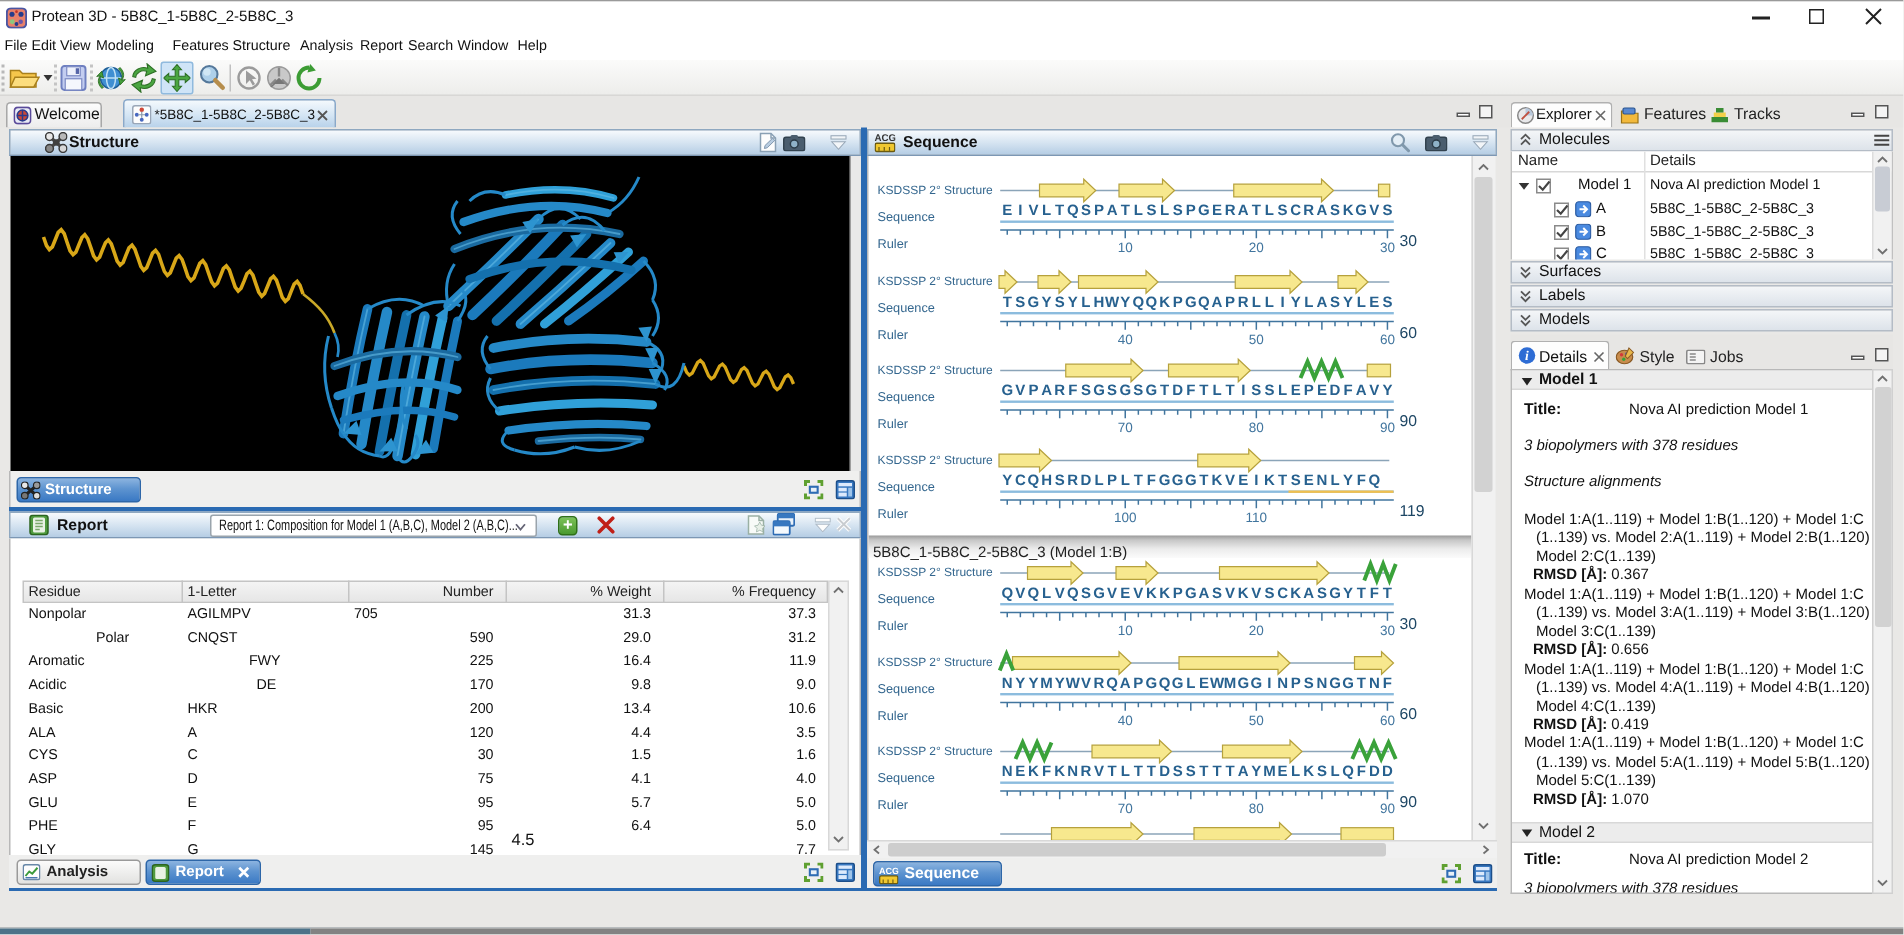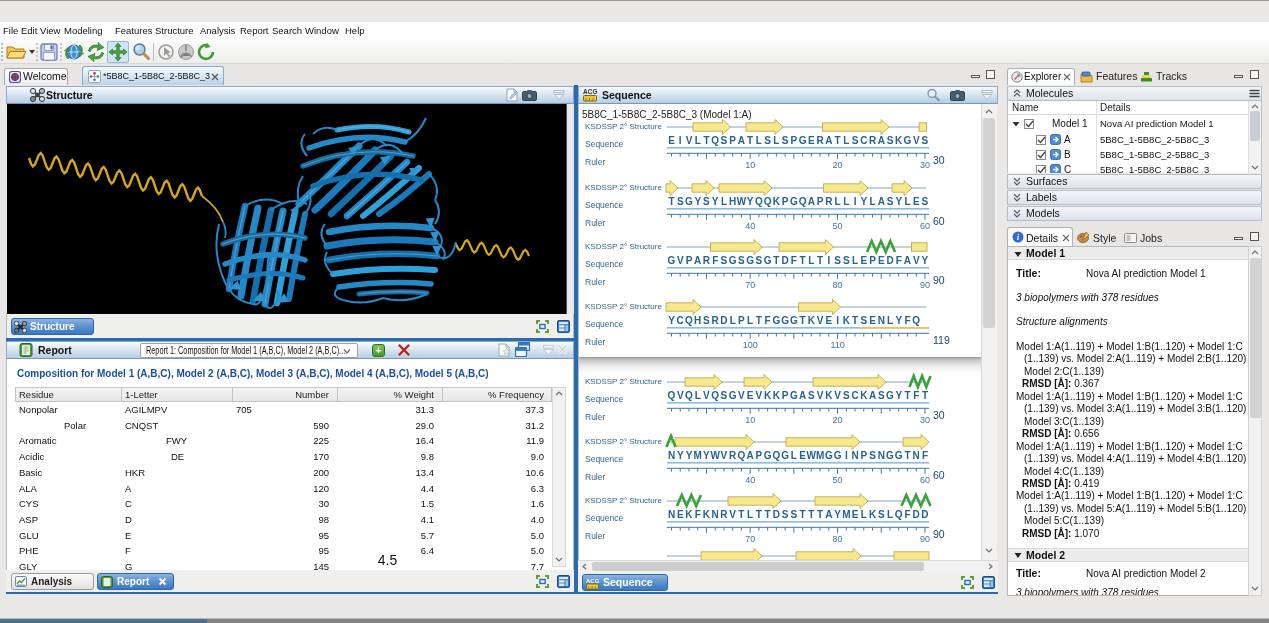--- a/index.html
+++ b/index.html
@@ -1,20 +1,37 @@
 <!DOCTYPE html>
 <html><head><meta charset="utf-8">
 <style>
 * { margin:0; padding:0; box-sizing:border-box; }
 body { font-family:"Liberation Sans",sans-serif; }
 #app { position:relative; width:1269px; height:623px; background:#e9e8e6; overflow:hidden; }
 </style></head>
 <body>
 <div id="app">
     <div style="position:absolute;left:0px;top:0px;width:1269px;height:1px;background:#9a9a9a;"></div>
+    <div style="position:absolute;left:0px;top:1px;width:1269px;height:21px;background:#ffffff;">
+      <svg style="position:absolute;left:4px;top:4px;width:14px;height:14px;" viewBox="0 0 14 14">
+        <rect x="0.5" y="0.5" width="13" height="13" rx="3" fill="#e8806a" stroke="#4a55a2" stroke-width="1.4"></rect>
+        <circle cx="4" cy="4.5" r="1.7" fill="#253c8c"></circle>
+        <circle cx="10" cy="4.5" r="1.7" fill="#253c8c"></circle>
+        <circle cx="4.2" cy="9.5" r="1.6" fill="#8cc87e"></circle>
+        <circle cx="9.8" cy="9.5" r="1.5" fill="#6a55a8"></circle>
+        <circle cx="7" cy="11" r="1.3" fill="#253c8c"></circle>
+        <circle cx="7" cy="2.8" r="0.9" fill="#c03028"></circle>
+      </svg>
+      <div style="position:absolute;left:21px;top:4px;width:500px;height:14px;font-size:10px;color:#111;line-height:14px;">Protean 3D - 5B8C_1-5B8C_2-5B8C_3</div>
+      <div style="position:absolute;left:1168px;top:10px;width:12px;height:2px;background:#222;"></div>
+      <div style="position:absolute;left:1206px;top:5px;width:10px;height:10px;border:1.4px solid #222;"></div>
+      <svg style="position:absolute;left:1243px;top:4px;width:12px;height:12px;" viewBox="0 0 12 12">
+        <path d="M1 1 L11 11 M11 1 L1 11" stroke="#222" stroke-width="1.3"></path>
+      </svg>
+    </div>
     <div style="position:absolute;left:0px;top:22px;width:1269px;height:18px;background:#ffffff;">
       <div style="position:absolute;left:3px;top:0px;height:18px;font-size:9.5px;line-height:18px;color:#111;">File</div>
       <div style="position:absolute;left:21px;top:0px;height:18px;font-size:9.5px;line-height:18px;color:#111;">Edit</div>
       <div style="position:absolute;left:40px;top:0px;height:18px;font-size:9.5px;line-height:18px;color:#111;">View</div>
       <div style="position:absolute;left:64px;top:0px;height:18px;font-size:9.5px;line-height:18px;color:#111;">Modeling</div>
       <div style="position:absolute;left:115px;top:0px;height:18px;font-size:9.5px;line-height:18px;color:#111;">Features</div>
       <div style="position:absolute;left:155px;top:0px;height:18px;font-size:9.5px;line-height:18px;color:#111;">Structure</div>
       <div style="position:absolute;left:200px;top:0px;height:18px;font-size:9.5px;line-height:18px;color:#111;">Analysis</div>
       <div style="position:absolute;left:240px;top:0px;height:18px;font-size:9.5px;line-height:18px;color:#111;">Report</div>
       <div style="position:absolute;left:272px;top:0px;height:18px;font-size:9.5px;line-height:18px;color:#111;">Search</div>
@@ -273,21 +290,20 @@
     <div style="position:absolute;left:146px;top:345px;width:260px;height:11px;font-size:10px;color:#111;line-height:11px;white-space:nowrap;transform:scaleX(0.73);transform-origin:0 0;">Report 1: Composition for Model 1 (A,B,C), Model 2 (A,B,C)...</div>
     <svg style="position:absolute;left:343px;top:349px;width:8px;height:5px;" viewBox="0 0 8 5">
       <path d="M1 0.5 L4 4 L7 0.5" stroke="#667" stroke-width="1.2" fill="none"></path>
     </svg>
     <div style="position:absolute;left:372px;top:344px;width:13px;height:13px;background:linear-gradient(#7cc258,#4a9a30);border:1px solid #2f7018;border-radius:3px;"></div>
     <div style="position:absolute;left:372px;top:344px;width:13px;height:13px;font-size:11px;font-weight:bold;color:#fff;text-align:center;line-height:12px;">+</div>
     <svg style="position:absolute;left:398px;top:344px;width:12px;height:12px;" viewBox="0 0 12 12">
       <path d="M1.5 1.5 L10.5 10.5 M10.5 1.5 L1.5 10.5" stroke="#c02018" stroke-width="2.4" stroke-linecap="round"></path>
     </svg>
     <div style="position:absolute;left:6px;top:359px;width:568px;height:211px;background:#fff;border-left:1px solid #b8b8b8;border-right:1px solid #b8b8b8;overflow:hidden;">
-      <div style="position:absolute;left:10px;top:8px;width:548px;height:14px;font-size:10px;font-weight:bold;color:#1d4fa0;line-height:14px;white-space:nowrap;">Composition for Model 1 (A,B,C), Model 2 (A,B,C), Model 3 (A,B,C), Model 4 (A,B,C), Model 5 (A,B,C)</div>
       <div style="position:absolute;left:8px;top:28px;width:537px;height:15px;background:linear-gradient(#f4f4f4,#e6e6e6);border:1px solid #c4c4c4;"></div>
       <div style="position:absolute;left:12px;top:30px;width:98px;height:12px;font-size:9.5px;color:#222;line-height:12px;">Residue</div>
       <div style="position:absolute;left:118px;top:30px;width:103px;height:12px;font-size:9.5px;color:#222;line-height:12px;">1-Letter</div>
       <div style="position:absolute;left:229px;top:30px;width:93px;height:12px;font-size:9.5px;color:#222;line-height:12px;text-align:right;">Number</div>
       <div style="position:absolute;left:334px;top:30px;width:93px;height:12px;font-size:9.5px;color:#222;line-height:12px;text-align:right;">% Weight</div>
       <div style="position:absolute;left:439px;top:30px;width:98px;height:12px;font-size:9.5px;color:#222;line-height:12px;text-align:right;">% Frequency</div>
       <div style="position:absolute;left:114px;top:28px;width:1px;height:15px;background:#c4c4c4;"></div>
       <div style="position:absolute;left:225px;top:28px;width:1px;height:15px;background:#c4c4c4;"></div>
       <div style="position:absolute;left:330px;top:28px;width:1px;height:15px;background:#c4c4c4;"></div>
       <div style="position:absolute;left:435px;top:28px;width:1px;height:15px;background:#c4c4c4;"></div>
@@ -313,45 +329,45 @@
       <div style="position:absolute;left:439px;top:92.10000000000001px;width:98px;height:12px;font-size:9.5px;color:#111;line-height:12px;text-align:right;">9.0</div>
       <div style="position:absolute;left:12px;top:107.80000000000001px;width:98px;height:12px;font-size:9.5px;color:#111;line-height:12px;">Basic</div>
       <div style="position:absolute;left:118px;top:107.80000000000001px;width:103px;height:12px;font-size:9.5px;color:#111;line-height:12px;">HKR</div>
       <div style="position:absolute;left:229px;top:107.80000000000001px;width:93px;height:12px;font-size:9.5px;color:#111;line-height:12px;text-align:right;">200</div>
       <div style="position:absolute;left:334px;top:107.80000000000001px;width:93px;height:12px;font-size:9.5px;color:#111;line-height:12px;text-align:right;">13.4</div>
       <div style="position:absolute;left:439px;top:107.80000000000001px;width:98px;height:12px;font-size:9.5px;color:#111;line-height:12px;text-align:right;">10.6</div>
       <div style="position:absolute;left:12px;top:123.50000000000001px;width:98px;height:12px;font-size:9.5px;color:#111;line-height:12px;">ALA</div>
       <div style="position:absolute;left:118px;top:123.50000000000001px;width:103px;height:12px;font-size:9.5px;color:#111;line-height:12px;">A</div>
       <div style="position:absolute;left:229px;top:123.50000000000001px;width:93px;height:12px;font-size:9.5px;color:#111;line-height:12px;text-align:right;">120</div>
       <div style="position:absolute;left:334px;top:123.50000000000001px;width:93px;height:12px;font-size:9.5px;color:#111;line-height:12px;text-align:right;">4.4</div>
-      <div style="position:absolute;left:439px;top:123.50000000000001px;width:98px;height:12px;font-size:9.5px;color:#111;line-height:12px;text-align:right;">6.3</div>
+      <div style="position:absolute;left:439px;top:123.50000000000001px;width:98px;height:12px;font-size:9.5px;color:#111;line-height:12px;text-align:right;">3.5</div>
       <div style="position:absolute;left:12px;top:139.20000000000002px;width:98px;height:12px;font-size:9.5px;color:#111;line-height:12px;">CYS</div>
       <div style="position:absolute;left:118px;top:139.20000000000002px;width:103px;height:12px;font-size:9.5px;color:#111;line-height:12px;">C</div>
       <div style="position:absolute;left:229px;top:139.20000000000002px;width:93px;height:12px;font-size:9.5px;color:#111;line-height:12px;text-align:right;">30</div>
       <div style="position:absolute;left:334px;top:139.20000000000002px;width:93px;height:12px;font-size:9.5px;color:#111;line-height:12px;text-align:right;">1.5</div>
       <div style="position:absolute;left:439px;top:139.20000000000002px;width:98px;height:12px;font-size:9.5px;color:#111;line-height:12px;text-align:right;">1.6</div>
       <div style="position:absolute;left:12px;top:154.9px;width:98px;height:12px;font-size:9.5px;color:#111;line-height:12px;">ASP</div>
       <div style="position:absolute;left:118px;top:154.9px;width:103px;height:12px;font-size:9.5px;color:#111;line-height:12px;">D</div>
-      <div style="position:absolute;left:229px;top:154.9px;width:93px;height:12px;font-size:9.5px;color:#111;line-height:12px;text-align:right;">98</div>
+      <div style="position:absolute;left:229px;top:154.9px;width:93px;height:12px;font-size:9.5px;color:#111;line-height:12px;text-align:right;">75</div>
       <div style="position:absolute;left:334px;top:154.9px;width:93px;height:12px;font-size:9.5px;color:#111;line-height:12px;text-align:right;">4.1</div>
       <div style="position:absolute;left:439px;top:154.9px;width:98px;height:12px;font-size:9.5px;color:#111;line-height:12px;text-align:right;">4.0</div>
       <div style="position:absolute;left:12px;top:170.6px;width:98px;height:12px;font-size:9.5px;color:#111;line-height:12px;">GLU</div>
       <div style="position:absolute;left:118px;top:170.6px;width:103px;height:12px;font-size:9.5px;color:#111;line-height:12px;">E</div>
       <div style="position:absolute;left:229px;top:170.6px;width:93px;height:12px;font-size:9.5px;color:#111;line-height:12px;text-align:right;">95</div>
       <div style="position:absolute;left:334px;top:170.6px;width:93px;height:12px;font-size:9.5px;color:#111;line-height:12px;text-align:right;">5.7</div>
       <div style="position:absolute;left:439px;top:170.6px;width:98px;height:12px;font-size:9.5px;color:#111;line-height:12px;text-align:right;">5.0</div>
       <div style="position:absolute;left:12px;top:186.29999999999998px;width:98px;height:12px;font-size:9.5px;color:#111;line-height:12px;">PHE</div>
       <div style="position:absolute;left:118px;top:186.29999999999998px;width:103px;height:12px;font-size:9.5px;color:#111;line-height:12px;">F</div>
       <div style="position:absolute;left:229px;top:186.29999999999998px;width:93px;height:12px;font-size:9.5px;color:#111;line-height:12px;text-align:right;">95</div>
       <div style="position:absolute;left:334px;top:186.29999999999998px;width:93px;height:12px;font-size:9.5px;color:#111;line-height:12px;text-align:right;">6.4</div>
       <div style="position:absolute;left:439px;top:186.29999999999998px;width:98px;height:12px;font-size:9.5px;color:#111;line-height:12px;text-align:right;">5.0</div>
       <div style="position:absolute;left:12px;top:201.99999999999997px;width:98px;height:12px;font-size:9.5px;color:#111;line-height:12px;">GLY</div>
       <div style="position:absolute;left:118px;top:201.99999999999997px;width:103px;height:12px;font-size:9.5px;color:#111;line-height:12px;">G</div>
       <div style="position:absolute;left:229px;top:201.99999999999997px;width:93px;height:12px;font-size:9.5px;color:#111;line-height:12px;text-align:right;">145</div>
-      <div style="position:absolute;left:334px;top:195px;width:93px;height:12px;font-size:14px;color:#111;line-height:12px;text-align:center;">4.5</div>
+      <div style="position:absolute;left:334px;top:195px;width:93px;height:12px;font-size:11px;color:#111;line-height:12px;text-align:left;">4.5</div>
       <div style="position:absolute;left:439px;top:201.99999999999997px;width:98px;height:12px;font-size:9.5px;color:#111;line-height:12px;text-align:right;">7.7</div>
       <div style="position:absolute;left:545px;top:28px;width:14px;height:180px;background:#f1f1f1;border:1px solid #d8d8d8;"></div>
       <svg style="position:absolute;left:548px;top:32px;width:8px;height:5px;" viewBox="0 0 8 5">
         <path d="M1 4 L4 1 L7 4" stroke="#707070" stroke-width="1.2" fill="none"></path>
       </svg>
       <svg style="position:absolute;left:548px;top:198px;width:8px;height:5px;" viewBox="0 0 8 5">
         <path d="M1 1 L4 4 L7 1" stroke="#707070" stroke-width="1.2" fill="none"></path>
       </svg>
     </div>
     <div style="position:absolute;left:6px;top:570px;width:568px;height:22px;background:#efefee;"></div>
@@ -399,21 +415,20 @@
     <svg style="position:absolute;left:950px;top:90px;width:15px;height:11px;" viewBox="0 0 15 11">
 <rect x="0.5" y="1.5" width="14" height="9" rx="1.5" fill="#4a5d6e" stroke="#32424f"></rect>
 <rect x="5" y="0" width="5" height="3" rx="1" fill="#4a5d6e"></rect>
 <circle cx="7.5" cy="6" r="2.6" fill="#8fb2c8" stroke="#2c3c48"></circle>
     </svg>
     <svg style="position:absolute;left:981px;top:90px;width:12px;height:10px;" viewBox="0 0 12 10">
 <rect x="1" y="0.5" width="10" height="2.2" fill="#f2f5f8" stroke="#98a8b8" stroke-width="0.7"></rect>
 <path d="M1.5 4.5 L10.5 4.5 L6 9.5 Z" fill="#f2f5f8" stroke="#98a8b8" stroke-width="0.7"></path>
     </svg>
     <div style="position:absolute;left:578px;top:104px;width:403px;height:456px;background:#fff;border-left:1px solid #b8b8b8;overflow:hidden;">
-      <div style="position:absolute;left:3px;top:4px;width:300px;height:13px;font-size:10px;color:#222;line-height:13px;">5B8C_1-5B8C_2-5B8C_3 (Model 1:A)</div>
       <div style="position:absolute;left:6px;top:18px;width:110px;height:10px;font-size:8px;color:#33668e;line-height:10px;">KSDSSP 2° Structure</div>
       <div style="position:absolute;left:6px;top:35px;width:60px;height:10px;font-size:8.5px;color:#33668e;line-height:10px;">Sequence</div>
       <div style="position:absolute;left:6px;top:53px;width:40px;height:10px;font-size:8.5px;color:#33668e;line-height:10px;">Ruler</div>
       <svg style="position:absolute;left:0px;top:8px;width:403px;height:58px;overflow:hidden;" viewBox="0 0 403 58" preserveAspectRatio="xMinYMin slice">
         <line x1="87.79999999999995" y1="15" x2="347.20000000000005" y2="15" stroke="#8ba4b8" stroke-width="1"></line>
         <path d="M114 10.8 L143.5 10.8 L143.5 7.5 L151.5 15 L143.5 22.5 L143.5 19.2 L114 19.2 Z" fill="#f7e88e" stroke="#b6a13c" stroke-width="0.8"></path>
         <path d="M167 10.8 L196 10.8 L196 7.5 L204 15 L196 22.5 L196 19.2 L167 19.2 Z" fill="#f7e88e" stroke="#b6a13c" stroke-width="0.8"></path>
         <path d="M243.5 10.8 L302 10.8 L302 7.5 L310 15 L302 22.5 L302 19.2 L243.5 19.2 Z" fill="#f7e88e" stroke="#b6a13c" stroke-width="0.8"></path>
         <rect x="340" y="10.8" width="7.5" height="8.4" fill="#f7e88e" stroke="#b6a13c" stroke-width="0.8"></rect>
         <text x="92.50 101.24 109.98 118.72 127.46 136.20 144.94 153.68 162.42 171.16 179.90 188.64 197.38 206.12 214.86 223.60 232.34 241.08 249.82 258.56 267.30 276.04 284.78 293.52 302.26 311.00 319.74 328.48 337.22 345.96" y="31.5" text-anchor="middle" font-size="10" font-weight="bold" fill="#27618f" font-family="Liberation Sans">EIVLTQSPATLSLSPGERATLSCRASKGVS</text>
@@ -472,20 +487,21 @@
         <text x="92.50 101.24 109.98 118.72 127.46 136.20 144.94 153.68 162.42 171.16 179.90 188.64 197.38 206.12 214.86 223.60 232.34 241.08 249.82 258.56 267.30 276.04 284.78 293.52 302.26 311.00 319.74 328.48 337.22" y="31.5" text-anchor="middle" font-size="10" font-weight="bold" fill="#27618f" font-family="Liberation Sans">YCQHSRDLPLTFGGGTKVEIKTSENLYFQ</text>
         <rect x="87.79999999999995" y="35" width="262.4000000000001" height="1.6" fill="#8cbcde"></rect>
         <rect x="280" y="35" width="70" height="1.6" fill="#f0c050"></rect>
         <line x1="87.79999999999995" y1="41.3" x2="350.20000000000005" y2="41.3" stroke="#41759e" stroke-width="1"></line>
         <path d="M92.50 41.3 v3.2 M101.24 41.3 v3.2 M109.98 41.3 v3.2 M118.72 41.3 v3.2 M127.46 41.3 v5.5 M136.20 41.3 v3.2 M144.94 41.3 v3.2 M153.68 41.3 v3.2 M162.42 41.3 v3.2 M171.16 41.3 v5.5 M179.90 41.3 v3.2 M188.64 41.3 v3.2 M197.38 41.3 v3.2 M206.12 41.3 v3.2 M214.86 41.3 v5.5 M223.60 41.3 v3.2 M232.34 41.3 v3.2 M241.08 41.3 v3.2 M249.82 41.3 v3.2 M258.56 41.3 v5.5 M267.30 41.3 v3.2 M276.04 41.3 v3.2 M284.78 41.3 v3.2 M293.52 41.3 v3.2 M302.26 41.3 v5.5 M311.00 41.3 v3.2 M319.74 41.3 v3.2 M328.48 41.3 v3.2 M337.22 41.3 v3.2" stroke="#41759e" stroke-width="1" fill="none"></path>
         <text x="171.16" y="56" text-anchor="middle" font-size="9" fill="#41759e" font-family="Liberation Sans">100</text>
         <text x="258.56" y="56" text-anchor="middle" font-size="9" fill="#41759e" font-family="Liberation Sans">110</text>
         <text x="354" y="52" font-size="10.5" fill="#1d4664" font-family="Liberation Sans">119</text>
       </svg>
       <div style="position:absolute;left:0px;top:253px;width:403px;height:15px;background:linear-gradient(#9a9a9a,#c6c6c6 20%,#ececec 60%,#fbfbfb);"></div>
+      <div style="position:absolute;left:3px;top:258px;width:300px;height:13px;font-size:10px;color:#222;line-height:13px;">5B8C_1-5B8C_2-5B8C_3 (Model 1:B)</div>
       <div style="position:absolute;left:6px;top:272.8px;width:110px;height:10px;font-size:8px;color:#33668e;line-height:10px;">KSDSSP 2° Structure</div>
       <div style="position:absolute;left:6px;top:289.8px;width:60px;height:10px;font-size:8.5px;color:#33668e;line-height:10px;">Sequence</div>
       <div style="position:absolute;left:6px;top:307.8px;width:40px;height:10px;font-size:8.5px;color:#33668e;line-height:10px;">Ruler</div>
       <svg style="position:absolute;left:0px;top:262.8px;width:403px;height:58px;overflow:hidden;" viewBox="0 0 403 58" preserveAspectRatio="xMinYMin slice">
         <line x1="87.79999999999995" y1="15" x2="347.20000000000005" y2="15" stroke="#8ba4b8" stroke-width="1"></line>
         <path d="M106 10.8 L135 10.8 L135 7.5 L143 15 L135 22.5 L135 19.2 L106 19.2 Z" fill="#f7e88e" stroke="#b6a13c" stroke-width="0.8"></path>
         <path d="M165 10.8 L185 10.8 L185 7.5 L193 15 L185 22.5 L185 19.2 L165 19.2 Z" fill="#f7e88e" stroke="#b6a13c" stroke-width="0.8"></path>
         <path d="M234 10.8 L299 10.8 L299 7.5 L307 15 L299 22.5 L299 19.2 L234 19.2 Z" fill="#f7e88e" stroke="#b6a13c" stroke-width="0.8"></path>
         <path d="M330.5 20 L334.7 9 L338.9 20 L343.1 9 L347.3 20 L351.5 9" fill="none" stroke="#3aa23a" stroke-width="2.6" stroke-linejoin="miter"></path>
         <text x="92.50 101.24 109.98 118.72 127.46 136.20 144.94 153.68 162.42 171.16 179.90 188.64 197.38 206.12 214.86 223.60 232.34 241.08 249.82 258.56 267.30 276.04 284.78 293.52 302.26 311.00 319.74 328.48 337.22 345.96" y="31.5" text-anchor="middle" font-size="10" font-weight="bold" fill="#27618f" font-family="Liberation Sans">QVQLVQSGVEVKKPGASVKVSCKASGYTFT</text>
@@ -706,21 +722,21 @@
       <div style="position:absolute;left:16px;top:218.49999999999991px;width:245px;height:12px;font-size:10px;color:#111;line-height:12px;white-space:nowrap;">Model 4:C(1..139)</div>
       <div style="position:absolute;left:14px;top:230.9499999999999px;width:245px;height:12px;font-size:10px;color:#111;line-height:12px;white-space:nowrap;"><b>RMSD [Å]:</b> 0.419</div>
       <div style="position:absolute;left:8px;top:243.3999999999999px;width:245px;height:12px;font-size:10px;color:#111;line-height:12px;white-space:nowrap;">Model 1:A(1..119) + Model 1:B(1..120) + Model 1:C</div>
       <div style="position:absolute;left:16px;top:255.84999999999988px;width:245px;height:12px;font-size:10px;color:#111;line-height:12px;white-space:nowrap;">(1..139) vs. Model 5:A(1..119) + Model 5:B(1..120) +</div>
       <div style="position:absolute;left:16px;top:268.2999999999999px;width:245px;height:12px;font-size:10px;color:#111;line-height:12px;white-space:nowrap;">Model 5:C(1..139)</div>
       <div style="position:absolute;left:14px;top:280.7499999999999px;width:245px;height:12px;font-size:10px;color:#111;line-height:12px;white-space:nowrap;"><b>RMSD [Å]:</b> 1.070</div>
       <div style="position:absolute;left:0px;top:301.1999999999999px;width:241px;height:14px;background:#ececec;border-top:1px solid #d8d8d8;border-bottom:1px solid #d8d8d8;"></div>
       <svg style="position:absolute;left:6px;top:305.1999999999999px;width:8px;height:7px;" viewBox="0 0 8 7">
         <path d="M0.5 1 L7.5 1 L4 6 Z" fill="#222"></path>
       </svg>
-      <div style="position:absolute;left:18px;top:302.1999999999999px;width:80px;height:13px;font-size:10.5px;font-weight:bold;color:#111;line-height:13px;">Model 2</div>
+      <div style="position:absolute;left:18px;top:302.1999999999999px;width:80px;height:13px;font-size:10.5px;font-weight:normal;color:#111;line-height:13px;">Model 2</div>
       <div style="position:absolute;left:8px;top:320.1999999999999px;width:60px;height:13px;font-size:10.5px;font-weight:bold;color:#111;line-height:13px;">Title:</div>
       <div style="position:absolute;left:78px;top:320.1999999999999px;width:170px;height:13px;font-size:10px;color:#111;line-height:13px;">Nova AI prediction Model 2</div>
       <div style="position:absolute;left:8px;top:339.1999999999999px;width:220px;height:13px;font-size:10px;font-style:italic;color:#111;line-height:13px;">3 biopolymers with 378 residues</div>
     </div>
     <div style="position:absolute;left:1248px;top:246px;width:14px;height:350px;background:#f1f1f1;border:1px solid #d0d0d0;"></div>
     <svg style="position:absolute;left:1251px;top:250px;width:8px;height:5px;" viewBox="0 0 8 5">
       <path d="M1 4 L4 1 L7 4" stroke="#707070" stroke-width="1.2" fill="none"></path>
     </svg>
     <svg style="position:absolute;left:1251px;top:586px;width:8px;height:5px;" viewBox="0 0 8 5">
       <path d="M1 1 L4 4 L7 1" stroke="#707070" stroke-width="1.2" fill="none"></path>

